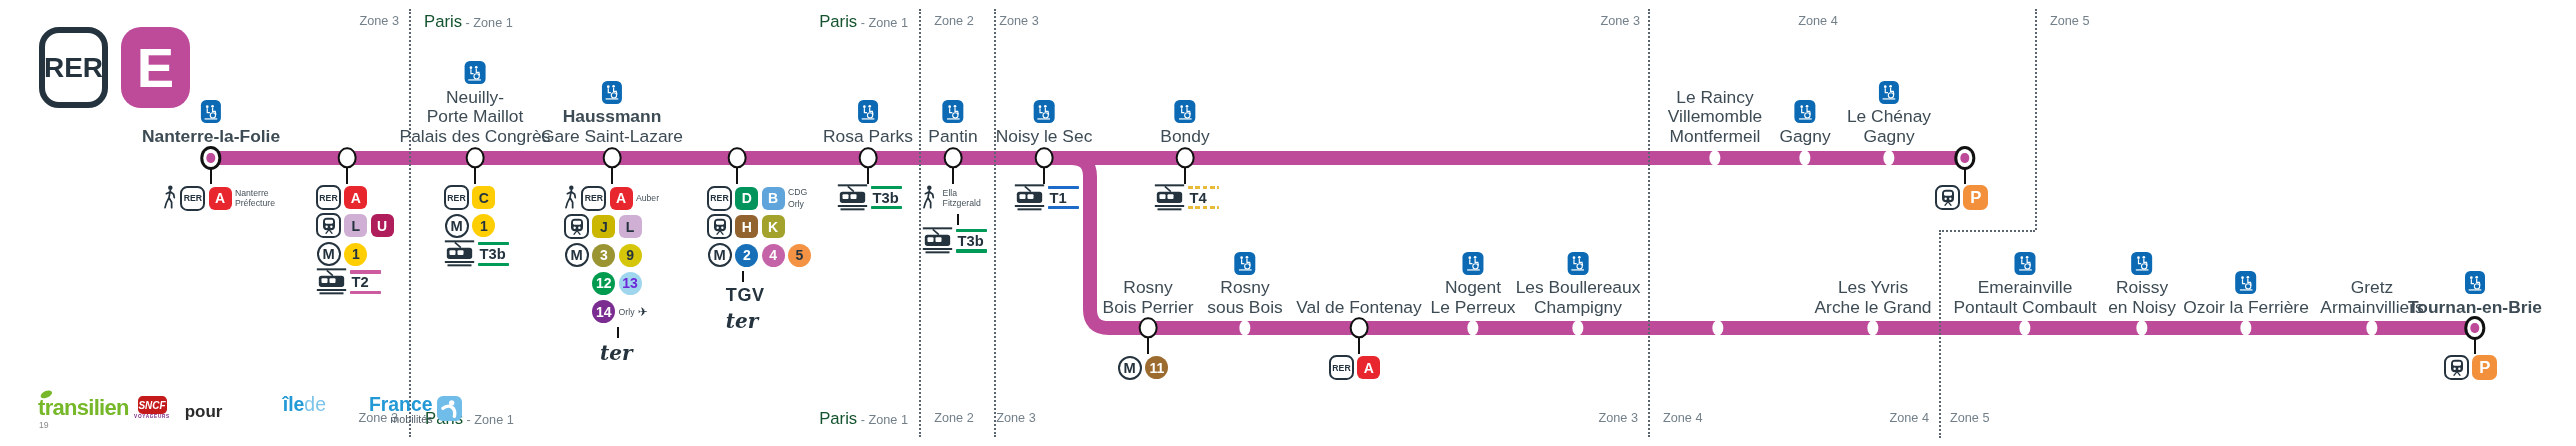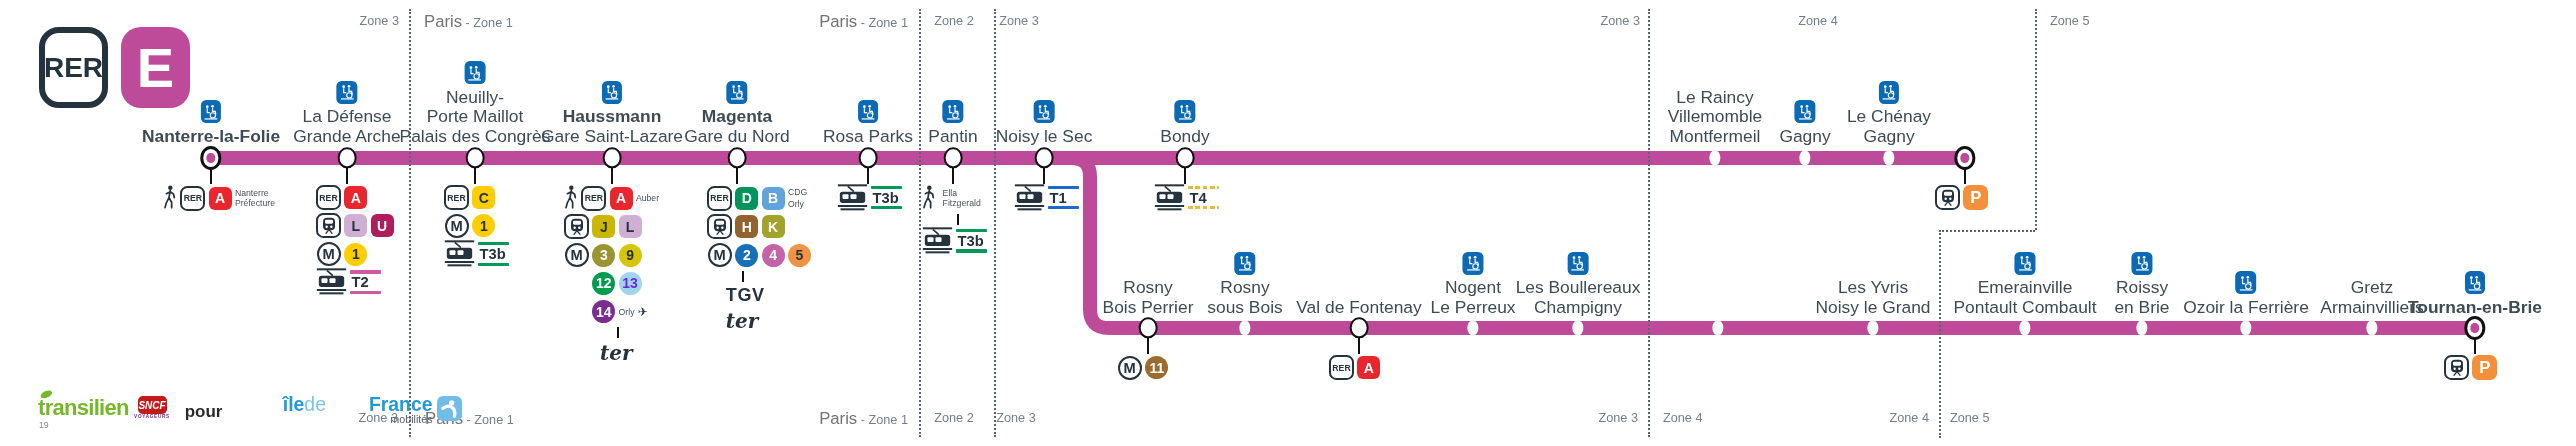--- a/index.html
+++ b/index.html
@@ -8,21 +8,21 @@
   .abs{position:absolute;}
   
   .rer-box{left:39px;top:27px;width:69px;height:81px;border:6.7px solid #24333E;border-radius:20px;
            display:flex;align-items:center;justify-content:center;font-weight:bold;font-size:28px;color:#24333E;box-sizing:border-box;}
   .e-box{left:121px;top:27px;width:69px;height:81px;border-radius:20px;background:#BE4A9A;
          display:flex;align-items:center;justify-content:center;font-weight:bold;font-size:56px;color:#fff;}
   
   .vdiv{width:0;border-left:2px dotted #5A6570;}
   .hdiv{height:0;border-top:2px dotted #5A6570;}
   .zlabel{height:17.4px;line-height:17.4px;font-size:12.7px;color:#73808A;white-space:nowrap;}
-  .zlabel .big{font-size:16.7px;color:#737373;}
+  .zlabel .big{font-size:16.7px;color:#14532d;}
   
   .dot-ring{width:14.7px;height:17.4px;background:#fff;border:2.7px solid #111;border-radius:50%;}
   .dot-plain{width:11.3px;height:15.3px;background:#fff;border-radius:50%;}
   .dot-term{width:21.4px;height:24px;background:#111;border-radius:50%;display:flex;align-items:center;justify-content:center;}
   .dot-term .w{width:14.7px;height:17.4px;background:#fff;border-radius:50%;display:flex;align-items:center;justify-content:center;}
   .dot-term .c{width:8.7px;height:10.7px;background:#BE4A9A;border-radius:50%;}
   .connector{width:2px;background:#111;}
   
   .st-label{transform:translateX(-50%);text-align:center;color:#3D4B54;font-size:17.4px;line-height:19.4px;white-space:nowrap;}
   .st-label .bold{font-weight:bold;}
@@ -136,34 +136,20 @@
             <div class="rer-ic">RER</div>
           </div>
           <div class="badge sq gap" style="background:#E8262D;color:#FFFFFF;">A</div>
           <div class="smalltxt gap">
             <div>Nanterre</div>
             <div>Préfecture</div>
           </div>
         </div>
       </div>
       <div class="abs dot-ring" style="left: 347px; top: 158px; transform: translate(-50%, -50%); z-index: 3;"></div>
-      <div class="abs st-label" style="left: 347px; bottom: 300px;">
-        <div><span class="access">
-      <svg width="14" height="16" viewBox="0 0 21 24">
-        <circle cx="5" cy="4" r="2" fill="#fff"></circle>
-        <path d="M5 6.5 V13 H9" stroke="#fff" stroke-width="1.8" fill="none"></path>
-        <circle cx="13" cy="3.5" r="2" fill="#fff"></circle>
-        <path d="M13 6 V11 H17 L18 16" stroke="#fff" stroke-width="1.8" fill="none"></path>
-        <circle cx="13.5" cy="17" r="4" stroke="#fff" stroke-width="1.6" fill="none"></circle>
-        <rect x="1" y="21.5" width="19" height="1.8" fill="#fff"></rect>
-      </svg>
-          </span></div>
-        <div class="">La Défense</div>
-        <div class="">Grande Arche</div>
-      </div>
       <div class="abs connector" style="left: 346px; top: 167px; height: 17.4px; z-index: 2;"></div>
       <div class="abs stack" style="left: 316px; top: 185px;">
         <div class="row">
           <div class="slot">
             <div class="rer-ic">RER</div>
           </div>
           <div class="badge sq gap" style="background:#E8262D;color:#FFFFFF;">A</div>
         </div>
         <div class="row">
           <div class="slot">
@@ -323,34 +309,20 @@
           <span class="plane gap">✈</span>
         </div>
         <div class="row" style="margin-left:53px;">
           <div class="tickline"></div>
         </div>
         <div class="row" style="margin-left:36px;">
           <span class="ter">ter</span>
         </div>
       </div>
       <div class="abs dot-ring" style="left: 737px; top: 158px; transform: translate(-50%, -50%); z-index: 3;"></div>
-      <div class="abs st-label" style="left: 737px; bottom: 300px;">
-        <div><span class="access">
-      <svg width="14" height="16" viewBox="0 0 21 24">
-        <circle cx="5" cy="4" r="2" fill="#fff"></circle>
-        <path d="M5 6.5 V13 H9" stroke="#fff" stroke-width="1.8" fill="none"></path>
-        <circle cx="13" cy="3.5" r="2" fill="#fff"></circle>
-        <path d="M13 6 V11 H17 L18 16" stroke="#fff" stroke-width="1.8" fill="none"></path>
-        <circle cx="13.5" cy="17" r="4" stroke="#fff" stroke-width="1.6" fill="none"></circle>
-        <rect x="1" y="21.5" width="19" height="1.8" fill="#fff"></rect>
-      </svg>
-          </span></div>
-        <div class="bold">Magenta</div>
-        <div class="">Gare du Nord</div>
-      </div>
       <div class="abs connector" style="left: 736px; top: 167px; height: 17.4px; z-index: 2;"></div>
       <div class="abs stack" style="left: 707px; top: 185px;">
         <div class="row">
           <div class="slot">
             <div class="rer-ic">RER</div>
           </div>
           <div class="badge sq gap" style="background:#00935C;color:#FFFFFF;">D</div>
           <div class="badge sq gap" style="background:#5FA5DC;color:#FFFFFF;">B</div>
           <div class="gap" style="display:flex;align-items:center;gap:43px;">
                       <div class="smalltxt">
@@ -677,21 +649,21 @@
         <rect x="1" y="21.5" width="19" height="1.8" fill="#fff"></rect>
       </svg>
           </span></div>
         <div class="">Les Boullereaux</div>
         <div class="">Champigny</div>
       </div>
       <div class="abs dot-plain" style="left: 1718px; top: 328px; transform: translate(-50%, -50%); z-index: 3;"></div>
       <div class="abs dot-plain" style="left: 1873px; top: 328px; transform: translate(-50%, -50%); z-index: 3;"></div>
       <div class="abs st-label" style="left: 1873px; bottom: 129px;">
         <div class="">Les Yvris</div>
-        <div class="">Noisy le Grand</div>
+        <div class="">Arche le Grand</div>
       </div>
       <div class="abs dot-plain" style="left: 2025px; top: 328px; transform: translate(-50%, -50%); z-index: 3;"></div>
       <div class="abs st-label" style="left: 2025px; bottom: 129px;">
         <div><span class="access">
       <svg width="14" height="16" viewBox="0 0 21 24">
         <circle cx="5" cy="4" r="2" fill="#fff"></circle>
         <path d="M5 6.5 V13 H9" stroke="#fff" stroke-width="1.8" fill="none"></path>
         <circle cx="13" cy="3.5" r="2" fill="#fff"></circle>
         <path d="M13 6 V11 H17 L18 16" stroke="#fff" stroke-width="1.8" fill="none"></path>
         <circle cx="13.5" cy="17" r="4" stroke="#fff" stroke-width="1.6" fill="none"></circle>
@@ -707,21 +679,21 @@
       <svg width="14" height="16" viewBox="0 0 21 24">
         <circle cx="5" cy="4" r="2" fill="#fff"></circle>
         <path d="M5 6.5 V13 H9" stroke="#fff" stroke-width="1.8" fill="none"></path>
         <circle cx="13" cy="3.5" r="2" fill="#fff"></circle>
         <path d="M13 6 V11 H17 L18 16" stroke="#fff" stroke-width="1.8" fill="none"></path>
         <circle cx="13.5" cy="17" r="4" stroke="#fff" stroke-width="1.6" fill="none"></circle>
         <rect x="1" y="21.5" width="19" height="1.8" fill="#fff"></rect>
       </svg>
           </span></div>
         <div class="">Roissy</div>
-        <div class="">en Brie</div>
+        <div class="">en Noisy</div>
       </div>
       <div class="abs dot-plain" style="left: 2246px; top: 328px; transform: translate(-50%, -50%); z-index: 3;"></div>
       <div class="abs st-label" style="left: 2246px; bottom: 129px;">
         <div><span class="access">
       <svg width="14" height="16" viewBox="0 0 21 24">
         <circle cx="5" cy="4" r="2" fill="#fff"></circle>
         <path d="M5 6.5 V13 H9" stroke="#fff" stroke-width="1.8" fill="none"></path>
         <circle cx="13" cy="3.5" r="2" fill="#fff"></circle>
         <path d="M13 6 V11 H17 L18 16" stroke="#fff" stroke-width="1.8" fill="none"></path>
         <circle cx="13.5" cy="17" r="4" stroke="#fff" stroke-width="1.6" fill="none"></circle>

